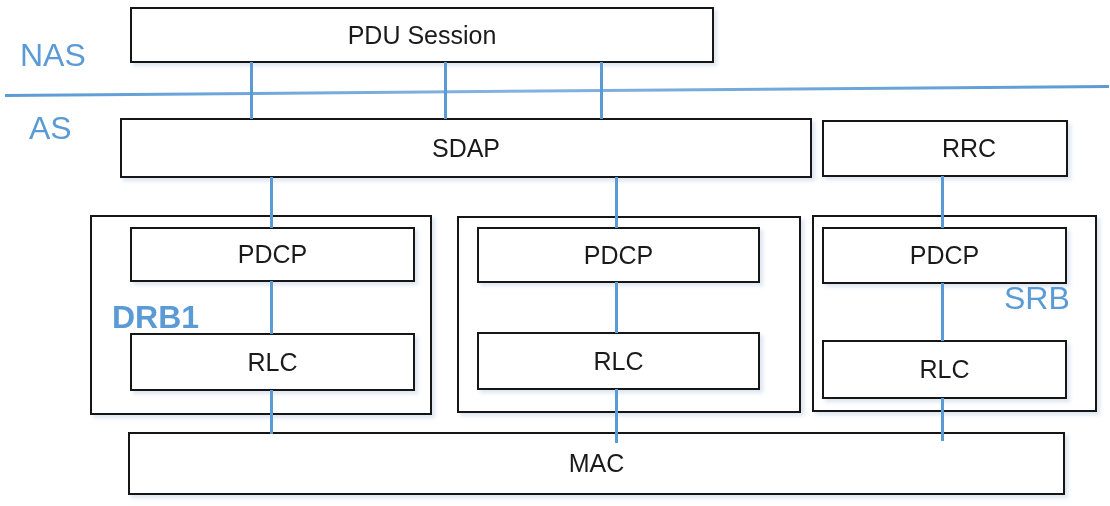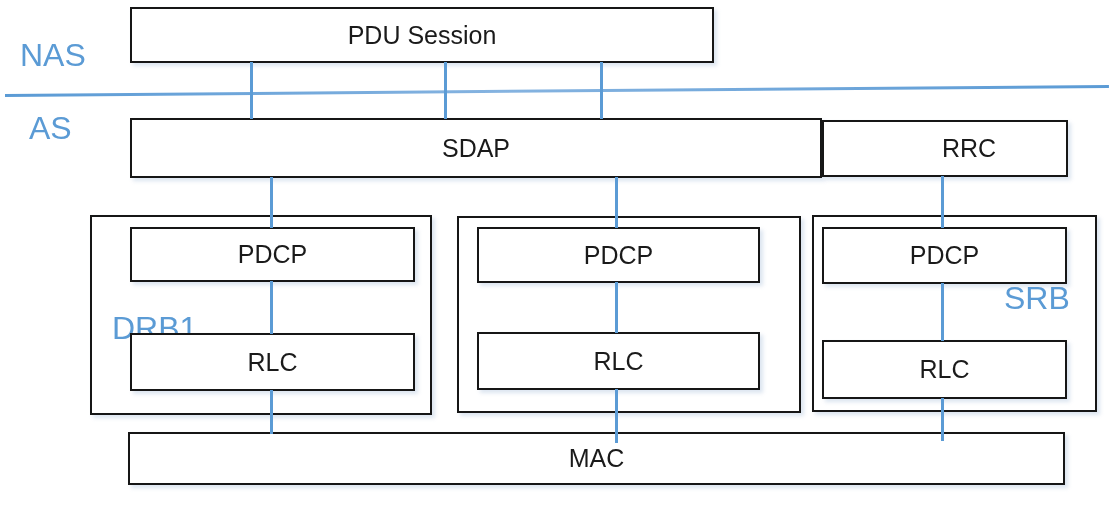--- a/index.html
+++ b/index.html
@@ -67,33 +67,33 @@
 <div class="canvas">
 
   <div class="blue-label" style="left:20px; top:39px;">NAS</div>
   <div class="divider"></div>
   <div class="blue-label" style="left:29px; top:112px;">AS</div>
 
   <div class="box" style="left:130px; top:7px; width:584px; height:56px;">
     <span class="box-label">PDU Session</span>
   </div>
 
-  <div class="box" style="left:130px; top:118px; width:692px; height:60px;">
+  <div class="box" style="left:120px; top:118px; width:692px; height:60px;">
     <span class="box-label">SDAP</span>
   </div>
 
   <div class="box" style="left:822px; top:120px; width:246px; height:57px;padding-left:48px;">
     <span class="box-label">RRC</span>
   </div>
 
   <div class="group" style="left:90px; top:215px; width:342px; height:200px;"></div>
   <div class="box" style="left:130px; top:227px; width:285px; height:55px;">
     <span class="box-label">PDCP</span>
   </div>
-  <div class="blue-label" style="left:112px; top:312px;">DRB1</div>
+  <div class="blue-label" style="left:112px; top:301px;font-weight:bold;">DRB1</div>
   <div class="box" style="left:130px; top:333px; width:285px; height:58px;">
     <span class="box-label">RLC</span>
   </div>
 
   <div class="group" style="left:457px; top:216px; width:344px; height:197px;"></div>
   <div class="box" style="left:477px; top:227px; width:283px; height:56px;">
     <span class="box-label">PDCP</span>
   </div>
   <div class="box" style="left:477px; top:332px; width:283px; height:58px;">
     <span class="box-label">RLC</span>
@@ -101,21 +101,21 @@
 
   <div class="group" style="left:812px; top:215px; width:285px; height:197px;"></div>
   <div class="box" style="left:822px; top:227px; width:245px; height:57px;">
     <span class="box-label">PDCP</span>
   </div>
   <div class="blue-label" style="left:1004px; top:282px;">SRB</div>
   <div class="box" style="left:822px; top:340px; width:245px; height:59px;">
     <span class="box-label">RLC</span>
   </div>
 
-  <div class="box" style="left:128px; top:432px; width:937px; height:53px;text-align:right;">
+  <div class="box" style="left:128px; top:432px; width:937px; height:63px;text-align:right;">
     <span class="box-label">MAC</span>
   </div>
 
   <div class="vline" style="left:250px; top:62px; height:57px;"></div>
   <div class="vline" style="left:444px; top:62px; height:57px;"></div>
   <div class="vline" style="left:600px; top:62px; height:57px;"></div>
 
   <div class="vline" style="left:270px; top:177px; height:51px;"></div>
   <div class="vline" style="left:615px; top:177px; height:51px;"></div>
   <div class="vline" style="left:941px; top:176px; height:52px;"></div>

